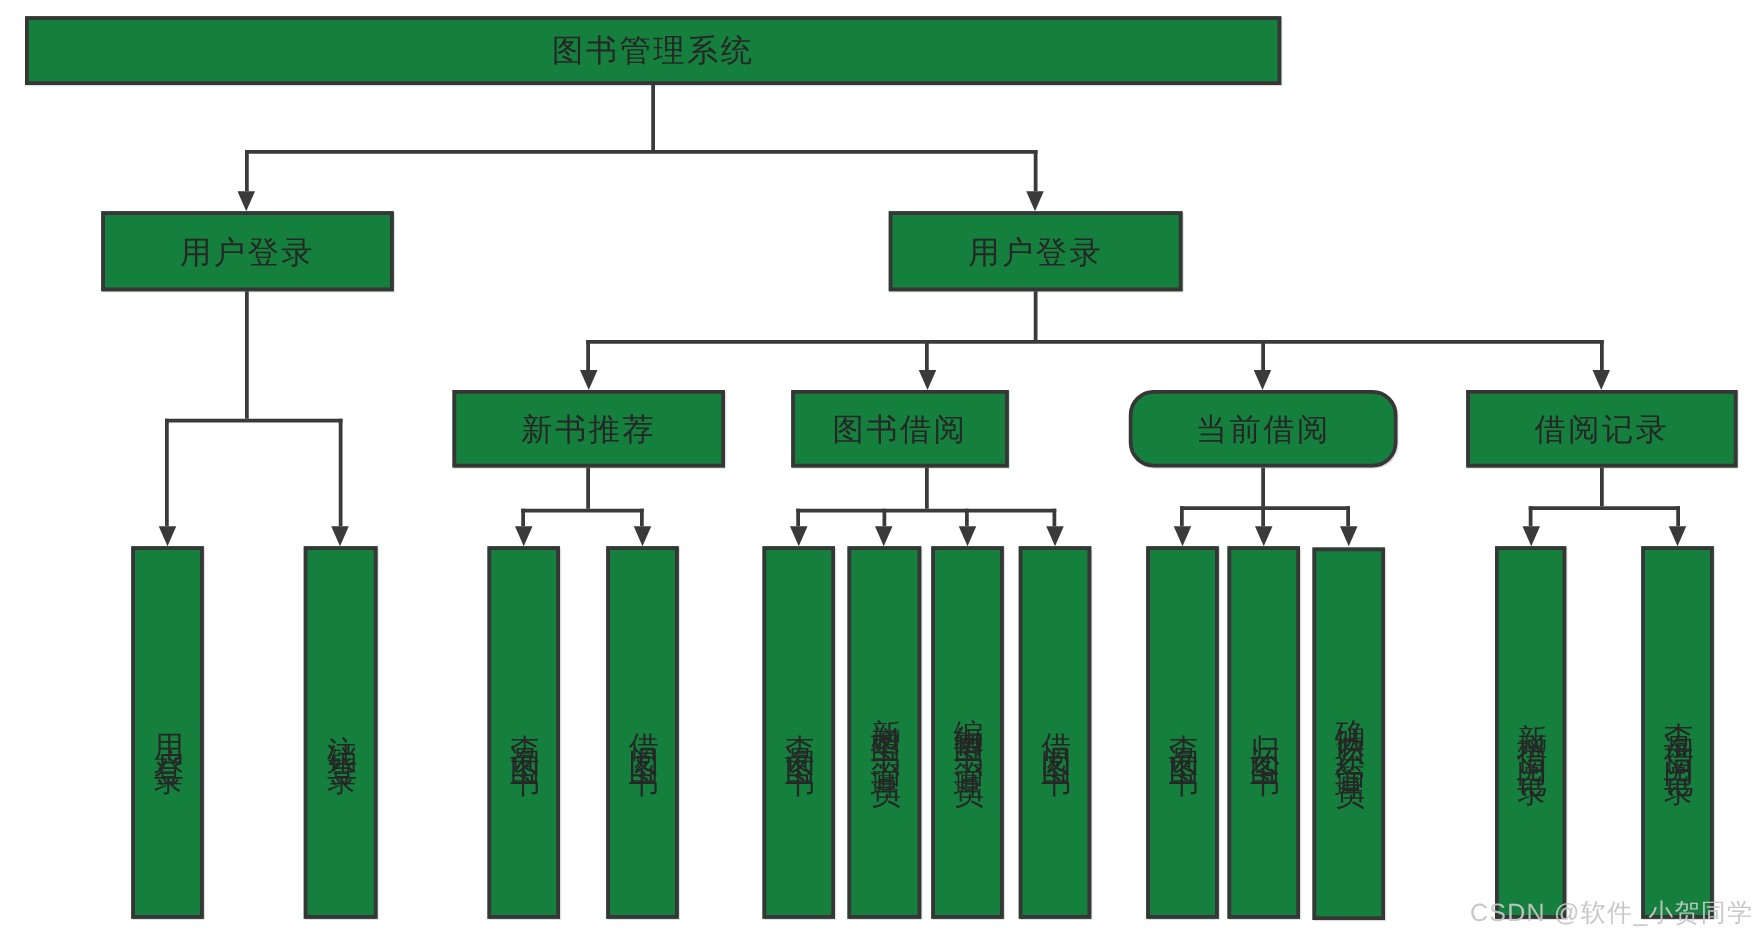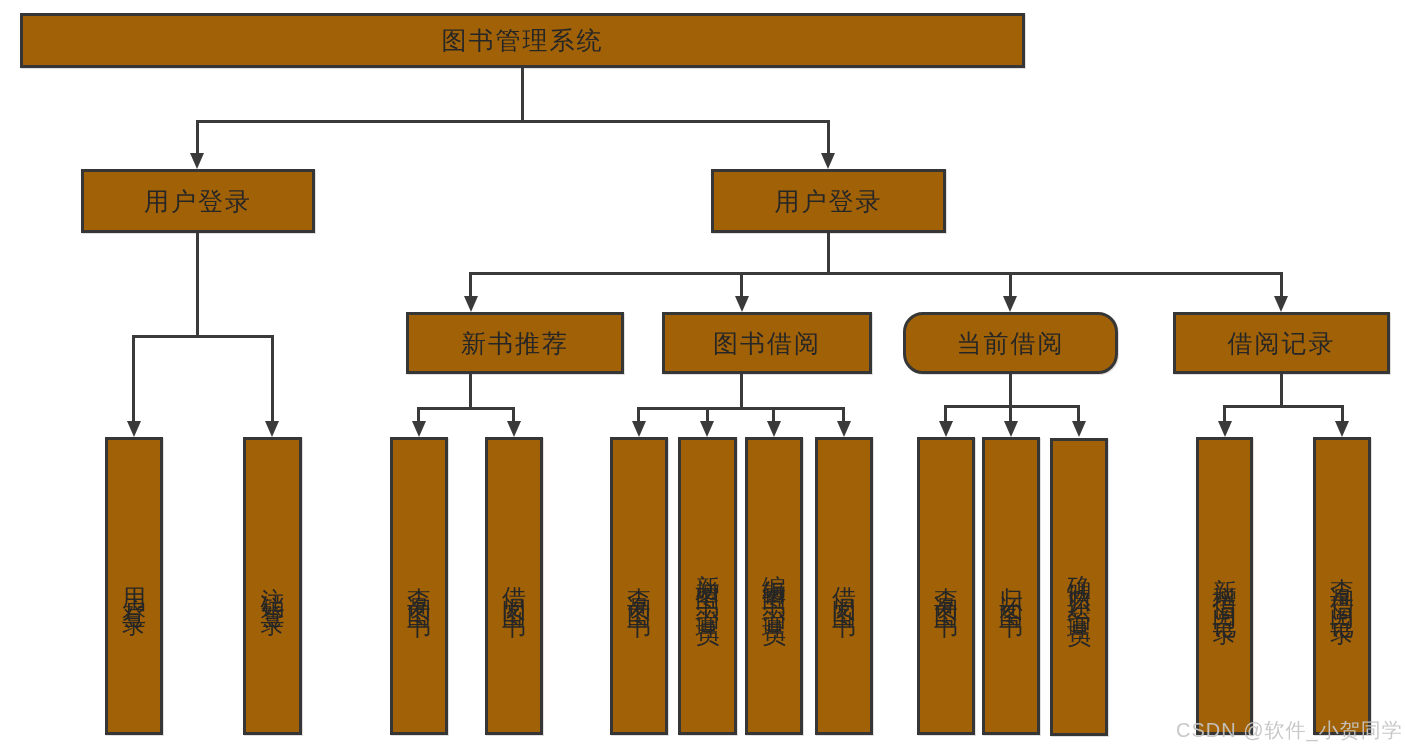--- a/index.html
+++ b/index.html
@@ -7,21 +7,21 @@
     position:relative;
     width:1405px;height:747px;
     background:#ffffff;
     font-family:"Liberation Sans", sans-serif;
     overflow:hidden;
   }
   .box{
     position:absolute;
     box-sizing:border-box;
     border:3px solid #363636;
-    background:#a16207;
+    background:#15803d;
     display:flex;
     align-items:center;
     justify-content:center;
     color:#262626;
     font-size:25px;
     letter-spacing:2px;
     box-shadow:1px 1px 0 rgba(0,0,0,0.12);
   }
   .vbox span{
     writing-mode:vertical-rl;
@@ -78,22 +78,22 @@
   <div class="hline" style="left:469px;top:272px;width:814px;"></div>
   <div class="vline" style="left:469px;top:272px;height:24px;"></div>
   <div class="arrow" style="left:464px;top:296px;"></div>
   <div class="vline" style="left:740px;top:272px;height:24px;"></div>
   <div class="arrow" style="left:735px;top:296px;"></div>
   <div class="vline" style="left:1009px;top:272px;height:24px;"></div>
   <div class="arrow" style="left:1003px;top:296px;"></div>
   <div class="vline" style="left:1280px;top:272px;height:24px;"></div>
   <div class="arrow" style="left:1274px;top:296px;"></div>
 
-  <div class="box" style="left:362px;top:312px;width:218px;height:62px;margin-left:44px;">新书推荐</div>
-  <div class="box" style="left:662px;top:312px;width:210px;height:62px;">图书借阅</div>
+  <div class="box" style="left:362px;top:312px;width:218px;height:62px;">新书推荐</div>
+  <div class="box" style="left:633px;top:312px;width:174px;height:62px;">图书借阅</div>
   <div class="box" style="left:903px;top:312px;width:215px;height:62px;border-radius:20px;">当前借阅</div>
   <div class="box" style="left:1173px;top:312px;width:217px;height:62px;">借阅记录</div>
 
   <div class="vline" style="left:469px;top:374px;height:33px;"></div>
   <div class="hline" style="left:417px;top:407px;width:98px;"></div>
   <div class="vline" style="left:417px;top:407px;height:14px;"></div>
   <div class="arrow" style="left:412px;top:421px;"></div>
   <div class="vline" style="left:512px;top:407px;height:14px;"></div>
   <div class="arrow" style="left:507px;top:421px;"></div>
 

